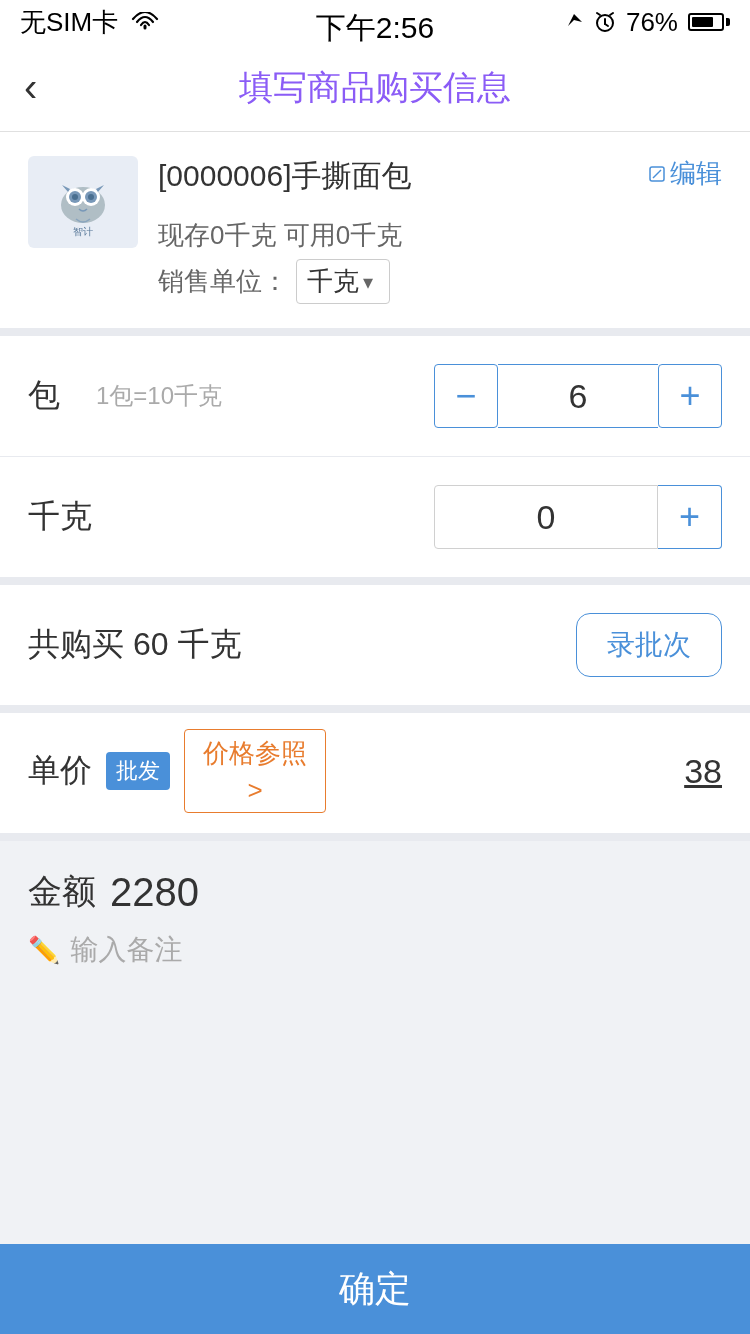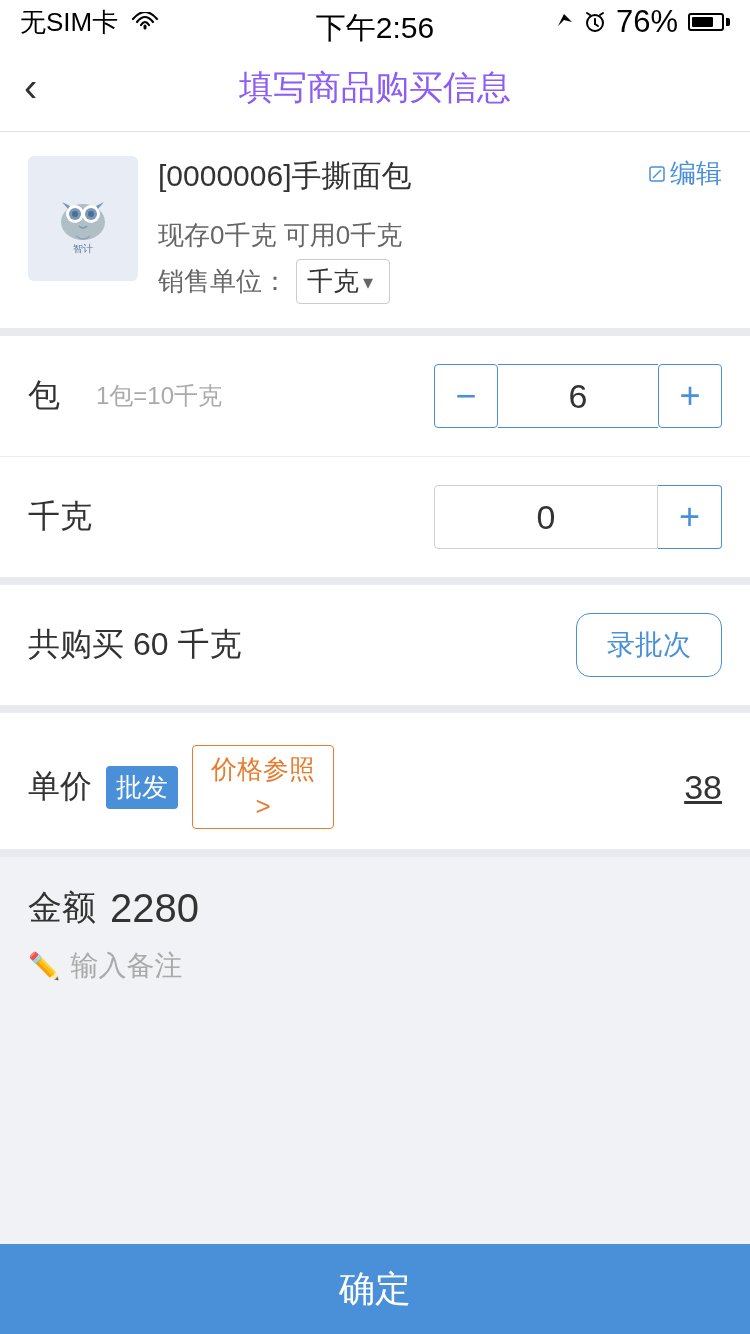--- a/index.html
+++ b/index.html
@@ -37,21 +37,21 @@
       color: #000;
       position: absolute;
       left: 50%;
       transform: translateX(-50%);
       top: 8px;
     }
     .status-right {
       display: flex;
       align-items: center;
       gap: 10px;
-      font-size: 31px;
+      font-size: 26px;
       color: #000;
     }
 
     
     .nav-bar {
       width: 750px;
       height: 88px;
       background: #fff;
       display: flex;
       align-items: center;
@@ -76,21 +76,21 @@
     .product-card {
       background: #fff;
       padding: 24px 28px;
       display: flex;
       align-items: flex-start;
       gap: 20px;
       border-bottom: 8px solid #e8eaef;
     }
     .product-image {
       width: 110px;
-      height: 125px;
+      height: 92px;
       background: #e8edf5;
       border-radius: 6px;
       display: flex;
       align-items: center;
       justify-content: center;
       flex-shrink: 0;
     }
     .product-info {
       flex: 1;
     }
@@ -255,36 +255,36 @@
       background: #fff;
       font-size: 28px;
       padding: 12px 30px;
       border-radius: 14px;
       cursor: pointer;
     }
 
     
     .price-section {
       background: #fff;
-      padding: 32px 28px 20px 28px;
+      padding: 16px 28px 20px 28px;
       border-bottom: 8px solid #e8eaef;
     }
     .price-row {
       display: flex;
       align-items: center;
       gap: 14px;
     }
     .price-label {
       font-size: 32px;
       color: #333;
     }
     .price-tag {
       background: #4a90d9;
       color: #fff;
-      font-size: 26px;
+      font-size: 22px;
       padding: 4px 10px;
       border-radius: 4px;
     }
     .price-ref-btn {
       border: 1.5px solid #e87c2e;
       color: #e87c2e;
       background: #fff;
       font-size: 26px;
       padding: 6px 18px;
       border-radius: 4px;

